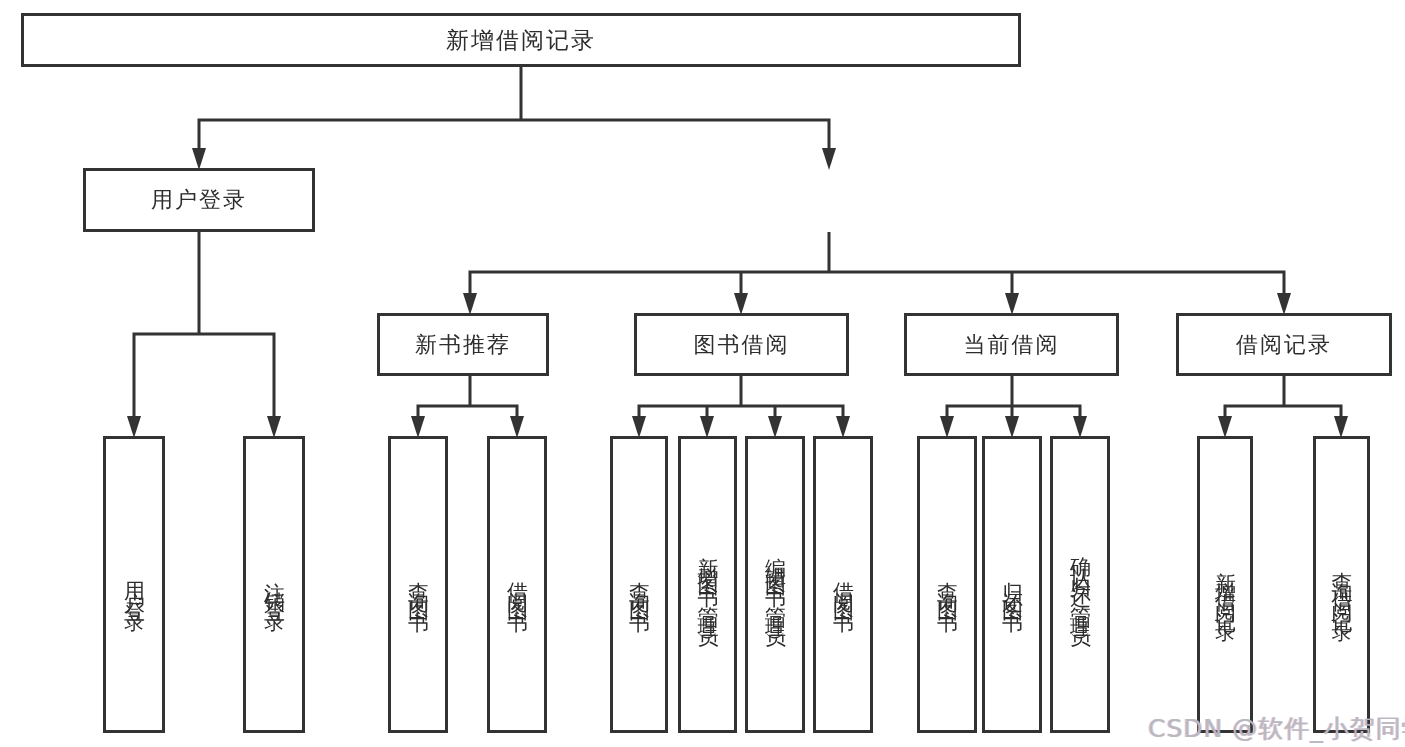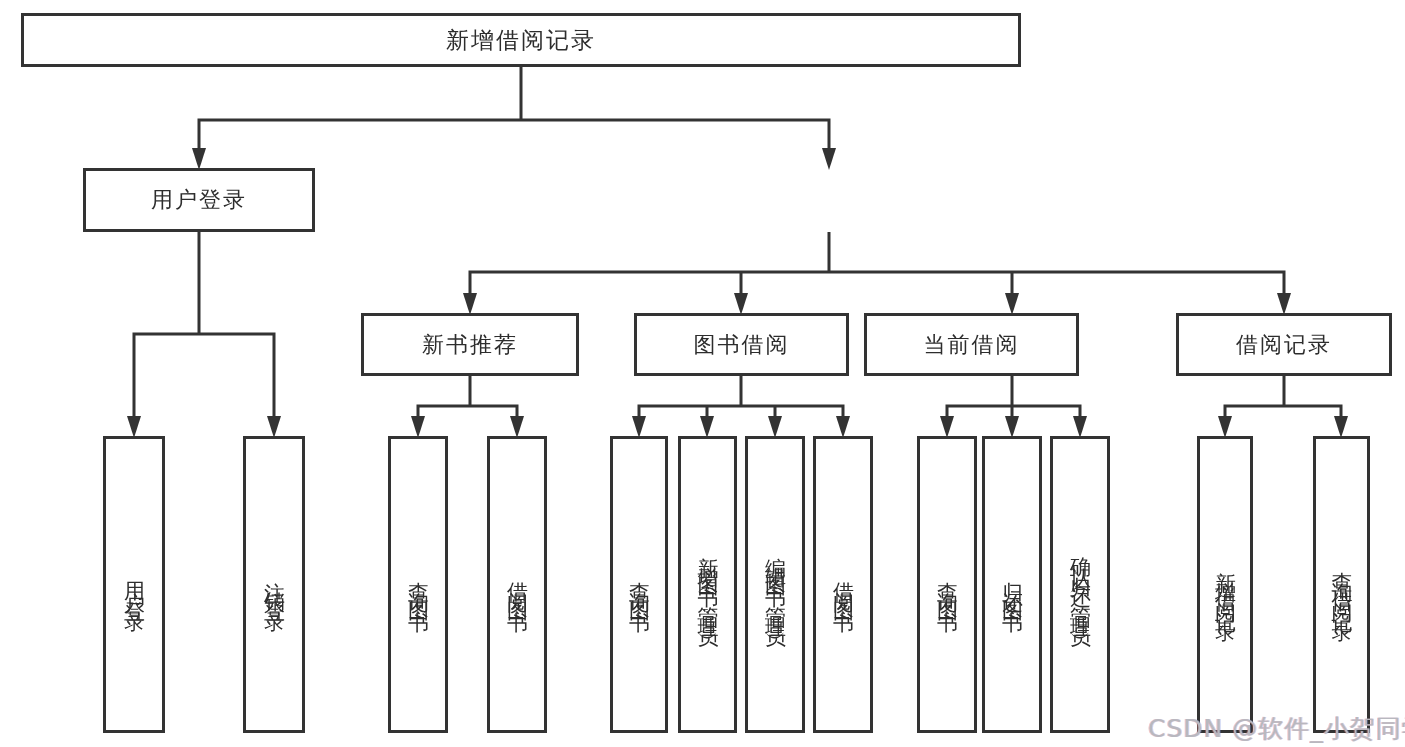--- a/index.html
+++ b/index.html
@@ -73,23 +73,23 @@
       <polygon points="1080,438 1073,416 1087,416"></polygon>
       <polygon points="1225,438 1218,416 1232,416"></polygon>
       <polygon points="1341,438 1334,416 1348,416"></polygon>
     </g>
   </svg>
 
   <div class="box" style="left:21px;top:13px;width:1000px;height:54px;font-size:23px;">新增借阅记录</div>
 
   <div class="box lvl2" style="left:83px;">用户登录</div>
 
-  <div class="box lvl3" style="left:361px;width:218px;">新书推荐</div>
+  <div class="box lvl3" style="left:377px;width:172px;">新书推荐</div>
   <div class="box lvl3" style="left:634px;width:215px;">图书借阅</div>
-  <div class="box lvl3" style="left:864px;width:215px;">当前借阅</div>
+  <div class="box lvl3" style="left:904px;width:215px;">当前借阅</div>
   <div class="box lvl3" style="left:1176px;width:216px;text-align:center;">借阅记录</div>
 
   <div class="box leaf" style="left:103px;width:62px;">
     <span class="vtext">用户登录</span>
   </div>
   <div class="box leaf" style="left:243px;width:62px;">
     <span class="vtext">注销登录</span>
   </div>
 
   <div class="box leaf" style="left:388px;width:60px;">

